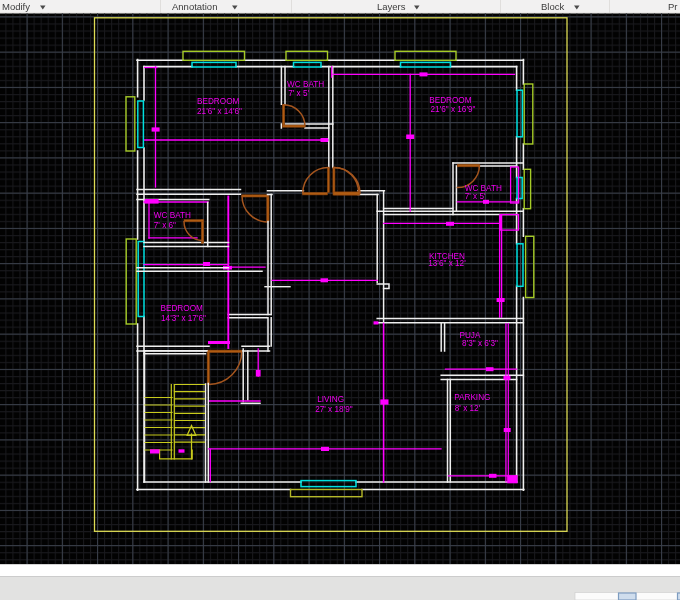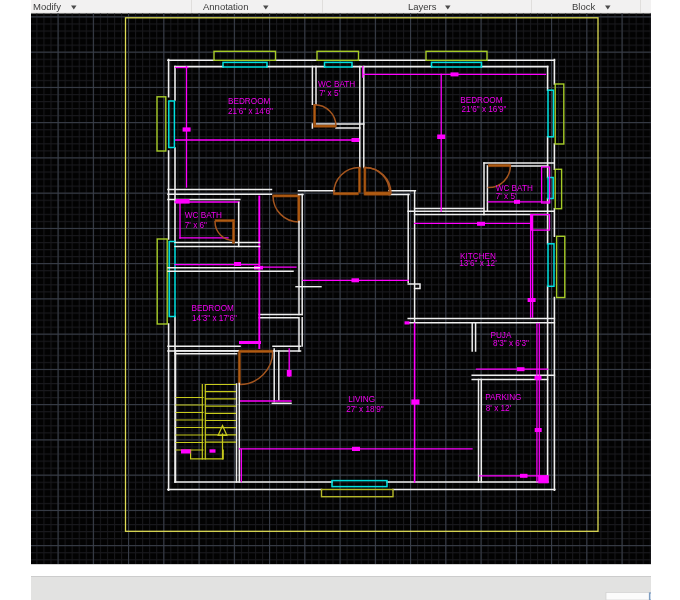--- a/index.html
+++ b/index.html
@@ -1,16 +1,16 @@
 <!DOCTYPE html>
 <html><head>
 <meta charset="utf-8">
 <style>
   html,body{margin:0;padding:0;background:#fff;}
-  .wrap{position:relative;width:620px;height:600px;overflow:hidden;font-family:"Liberation Sans", sans-serif;margin-left:31px;}
+  .wrap{position:relative;width:680px;height:600px;overflow:hidden;font-family:"Liberation Sans", sans-serif;}
   svg text{font-family:"Liberation Sans", sans-serif;}
 </style>
 </head>
 <body>
 <div class="wrap">
 <svg width="680" height="600" viewBox="0 0 680 600">
 <defs>
   <pattern id="gmin" width="7.05" height="7.05" patternUnits="userSpaceOnUse" x="5.4" y="2.3">
     <path d="M0,0.5 H7.05 M0.5,0 V7.05" stroke="#19191d" stroke-width="1" fill="none"></path>
   </pattern>

